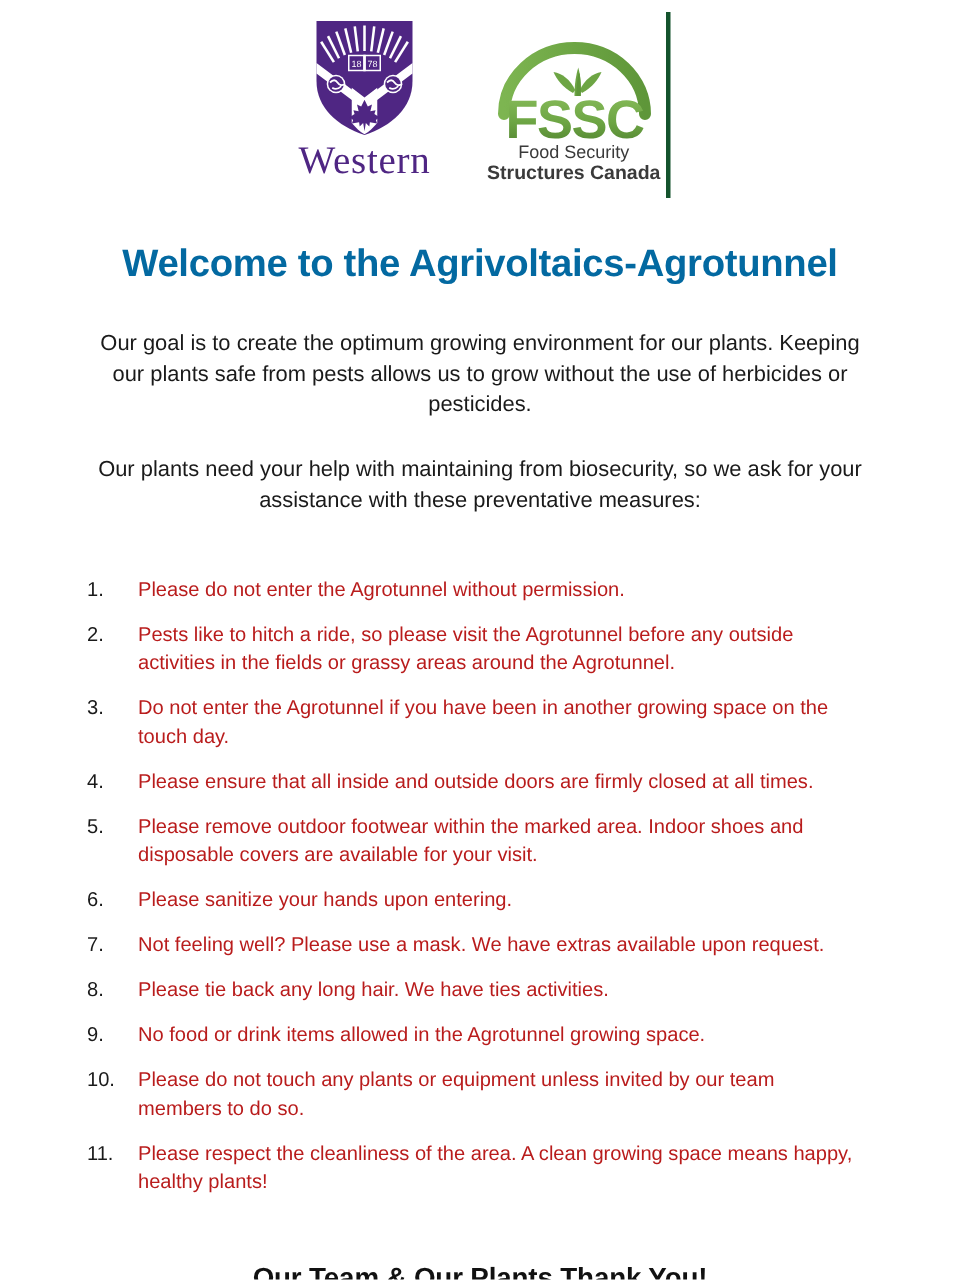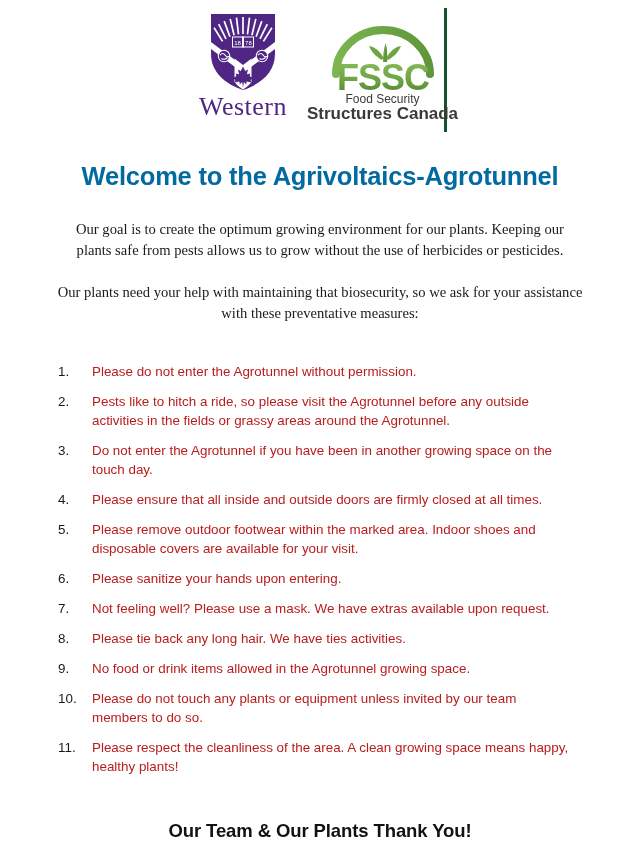--- a/index.html
+++ b/index.html
@@ -61,21 +61,21 @@
   .fssc-line1 {
     font-family: "Liberation Sans", sans-serif;
     font-size: 12px;
     color: #3a3a3a;
     line-height: 1.05;
     margin-top: 1px;
     white-space: nowrap;
   }
   .fssc-line2 {
     font-family: "Liberation Sans", sans-serif;
-    font-size: 17px;
+    font-size: 13px;
     font-weight: bold;
     color: #3a3a3a;
     line-height: 1.1;
     white-space: nowrap;
   }
 
   
   .sheet {
     padding: 0 30px;
     box-sizing: border-box;
@@ -90,21 +90,20 @@
     color: #0369a1;
   }
 
   .intro {
     text-align: center;
     font-size: 14.6px;
     line-height: 1.42;
     color: #1a1a1a;
     margin: 0;
     padding: 0 28px;
-    font-family: Liberation Serif, serif;
   }
   .intro-1 { margin-top: 28px; }
   .intro-2 { margin-top: 22px; padding: 0 22px; }
 
   
   .rules {
     margin: 38px 0 0 0;
     padding: 0 40px 0 28px;
   }
   .rule {
@@ -224,21 +223,21 @@
   </div>
 
 </div>
 
 <div class="sheet">
 
   <h1 class="page-title">Welcome to the Agrivoltaics-Agrotunnel</h1>
 
   <p class="intro intro-1">Our goal is to create the optimum growing environment for our plants. Keeping our plants safe from pests allows us to grow without the use of herbicides or pesticides.</p>
 
-  <p class="intro intro-2">Our plants need your help with maintaining that biosecurity, so we ask for your assistance with these preventative measures:</p>
+  <p class="intro intro-2">Our plants need your help with maintaining from biosecurity, so we ask for your assistance with these preventative measures:</p>
 
   <div class="rules" id="rules-list">
       <div class="rule">
         <div class="rule-num">1.</div>
         <div class="rule-text">Please do not enter the Agrotunnel without permission.</div>
       </div>
       <div class="rule">
         <div class="rule-num">2.</div>
         <div class="rule-text">Pests like to hitch a ride, so please visit the Agrotunnel before any outside activities in the fields or grassy areas around the Agrotunnel.</div>
       </div>

